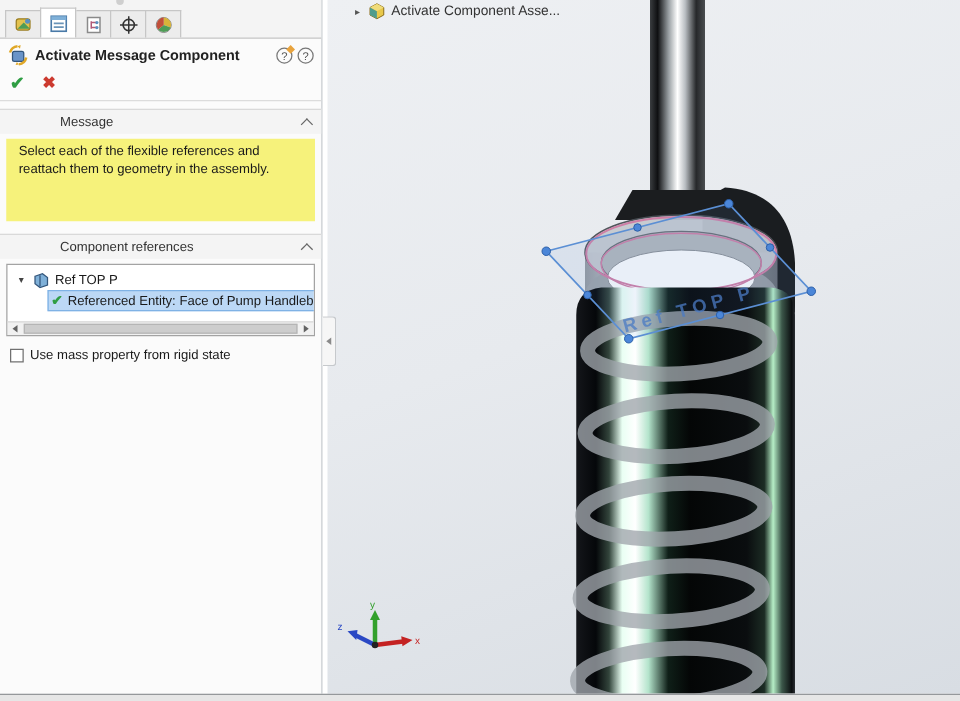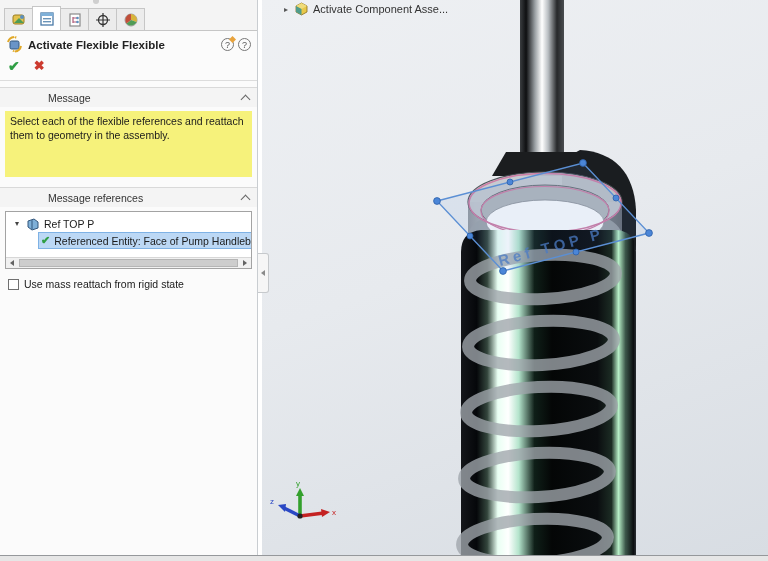--- a/index.html
+++ b/index.html
@@ -18,21 +18,21 @@
   .pm-title { font-size:11.5px; font-weight:bold; color:#222; margin-left:5px; flex:1; }
   .help-circ { width:13px; height:13px; border:1px solid #777; border-radius:50%; font-size:9px; color:#555; display:flex; align-items:center; justify-content:center; margin-left:4px; position:relative; }
   .help-circ .pencil { position:absolute; right:-2px; top:-2px; width:5px; height:5px; background:#e8a33d; transform:rotate(45deg); }
   .okcancel { display:flex; gap:14px; padding:3px 8px 6px 8px; border-bottom:1px solid #dcdcdc; }
   .ok { color:#2f9e44; font-size:14px; font-weight:bold; cursor:pointer; }
   .cancel { color:#cc3a2f; font-size:13px; font-weight:bold; cursor:pointer; }
 
   .grp-head { display:flex; align-items:center; padding:4px 8px 3px 8px; border-top:1px solid #d9d9d9; background:#f4f4f4; margin-top:6px; }
   .grp-label { font-size:10.5px; color:#333; flex:1;padding-left:40px; }
   .chev { width:7px; height:7px; border-left:1.5px solid #666; border-top:1.5px solid #666; transform:rotate(45deg); margin-top:3px; }
-  .msg-box { margin:4px 5px 0 5px; background:#f6f27b; min-height:66px; padding:4px 5px; font-size:10.5px; line-height:1.3; color:#1a1a1a; }
+  .msg-box { margin:4px 5px 0 5px; background:#f6f27b; min-height:66px; padding:4px 10px; font-size:10.5px; line-height:1.3; color:#1a1a1a; }
 
   .listbox { margin:4px 5px 0 5px; height:58px; border:1px solid #a3a3a3; background:#fff; position:relative; overflow:hidden; }
   .tree-row { display:flex; align-items:center; height:17px; font-size:10.5px; color:#1a1a1a; white-space:nowrap; }
   .tree-row .expander { width:10px; text-align:center; font-size:8px; color:#444; margin-left:6px; }
   .tree-row.child { margin-left:32px; background:#bcd8f5; border:1px solid #7fb2e5; padding-right:4px; width:400px; }
   .tree-label { margin-left:4px; }
   .check-glyph { color:#2f9e44; font-size:11px; font-weight:bold; margin-left:2px; }
   .hscroll { position:absolute; left:0; bottom:0; width:100%; height:11px; background:#f1f1f1; border-top:1px solid #d7d7d7; display:flex; }
   .sbtn { width:12px; height:10px; display:flex; align-items:center; justify-content:center; }
   .tri-l { width:0; height:0; border-top:3px solid transparent; border-bottom:3px solid transparent; border-right:4px solid #636363; }
@@ -106,21 +106,21 @@
     </div>
 
     <div class="pm-header">
       <svg width="17" height="17">
         <rect x="4" y="5" width="9" height="8" rx="1.5" fill="#6a94c8" stroke="#33567c" stroke-width="1"></rect>
         <path d="M2 6 A7 7 0 0 1 8 1" fill="none" stroke="#e0a828" stroke-width="2"></path>
         <path d="M15 10 A7 7 0 0 1 9 15.5" fill="none" stroke="#e0a828" stroke-width="2"></path>
         <path d="M8 1 L10.5 0 L10 3 Z" fill="#e0a828"></path>
         <path d="M9 15.5 L6.5 16 L7.5 13.5 Z" fill="#e0a828"></path>
       </svg>
-      <div class="pm-title">Activate Flexible Flexible</div>
+      <div class="pm-title">Activate Message Component</div>
       <div class="help-circ">
         <span>?</span>
         <span class="pencil"></span>
       </div>
       <div class="help-circ">
         <span>?</span>
       </div>
     </div>
 
     <div class="okcancel">
@@ -128,21 +128,21 @@
       <span class="cancel">✖</span>
     </div>
 
     <div class="grp-head">
       <span class="grp-label">Message</span>
       <span class="chev"></span>
     </div>
     <div class="msg-box">Select each of the flexible references and reattach them to geometry in the assembly.</div>
 
     <div class="grp-head" style="margin-top:10px;">
-      <span class="grp-label">Message references</span>
+      <span class="grp-label">Component references</span>
       <span class="chev"></span>
     </div>
 
     <div class="listbox">
       <div class="tree-row" style="margin-top:3px;">
         <span class="expander">▾</span>
         <svg width="14" height="14" style="margin-left:4px;">
           <path d="M2 4 L8 2 L12 5 L12 11 L6 13 L2 10 Z" fill="#7fb0d8" stroke="#33567c" stroke-width="1"></path>
           <path d="M6 3.2 L6 12" stroke="#33567c" stroke-width="1"></path>
         </svg>
@@ -158,21 +158,21 @@
           </div>
         <div class="sthumb"></div>
         <div class="sbtn">
             <span class="tri-r"></span>
           </div>
       </div>
     </div>
 
     <div class="chkrow">
       <span class="chkbox"></span>
-      <span class="chklabel">Use mass reattach from rigid state</span>
+      <span class="chklabel">Use mass property from rigid state</span>
     </div>
   </div>
 
   <div class="panel-handle">
     <span class="tri-l"></span>
   </div>
 
   <div id="viewport">
 
     <div class="flyout">

